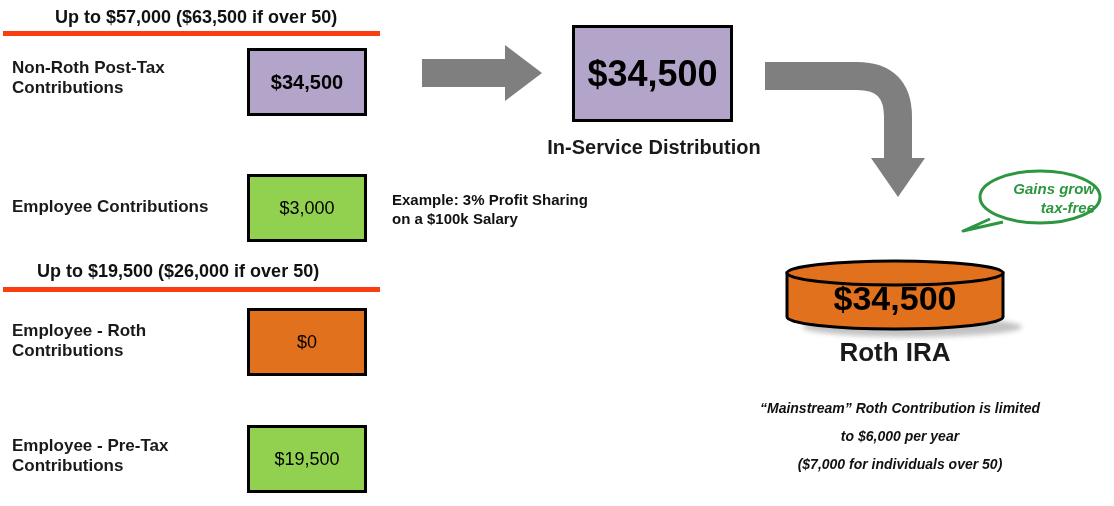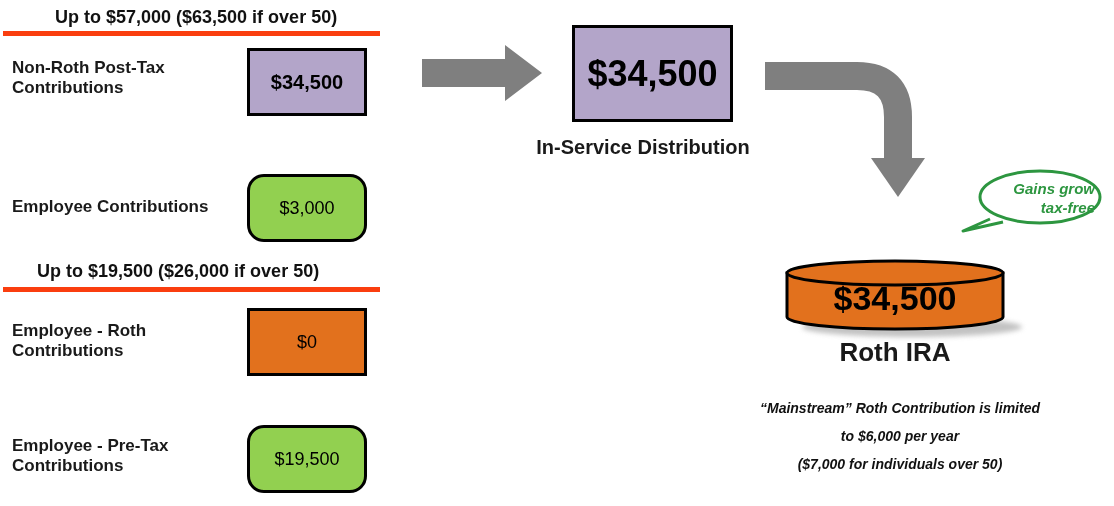--- a/index.html
+++ b/index.html
@@ -8,21 +8,21 @@
   .canvas { position:relative; width:1114px; height:506px; background:#ffffff; overflow:hidden; }
   .abs { position:absolute; }
   .heading { font-size:18px; font-weight:700; color:#111; white-space:nowrap; }
   .underline { height:5px; background:#FA3E0F; }
   .rlabel { font-size:17px; font-weight:700; line-height:20px; color:#1a1a1a; }
   .rlabel span { display:block; white-space:nowrap; }
   .vbox { width:120px; height:68px; border:3px solid #000; display:flex; align-items:center;
           justify-content:center; font-size:18px; font-weight:500; color:#000; }
   .vbox.bold { font-size:20px; font-weight:700; }
   .purple { background:#B3A5C9; }
-  .green  { background:#92D050;border-radius:17px; }
+  .green  { background:#92D050; }
   .orange { background:#E2711D; }
   .example { font-size:15px; font-weight:600; line-height:19px; color:#111; }
   .example div { white-space:nowrap; }
   .bigbox { width:161px; height:97px; border:3px solid #000; background:#B3A5C9;
             display:flex; align-items:center; justify-content:center;
             font-size:36px; font-weight:700; color:#000; }
   .inservice { width:220px; text-align:center; font-size:20px; font-weight:600; white-space:nowrap; }
   .super-title { width:190px; text-align:center; font-size:17px; font-weight:500; line-height:21px; }
   .super-title div { white-space:nowrap; }
   .bubble-text { width:110px; text-align:right; font-size:15px; font-style:italic;
@@ -61,27 +61,31 @@
     <span>Contributions</span>
   </div>
   <div class="abs vbox orange" style="left:247px; top:308px;">$0</div>
 
   <div class="abs rlabel" style="left:12px; top:436px;">
     <span>Employee - Pre-Tax</span>
     <span>Contributions</span>
   </div>
   <div class="abs vbox green" style="left:247px; top:425px;">$19,500</div>
 
+  <div class="abs example" style="left:392px; top:190px;">
+    <div>Example: 3% Profit Sharing</div>
+    <div>on a $100k Salary</div>
+  </div>
 
   <svg class="abs" style="left:415px; top:40px;" width="135" height="70" viewBox="0 0 135 70">
     <polygon points="7,19 90,19 90,5 127,33 90,61 90,47 7,47" fill="#7F7F7F"></polygon>
   </svg>
 
   <div class="abs bigbox" style="left:572px; top:25px;">$34,500</div>
-  <div class="abs inservice" style="left:533px; top:136px;">In-Service Distribution</div>
+  <div class="abs inservice" style="left:544px; top:136px;">In-Service Distribution</div>
 
 
   <svg class="abs" style="left:751px; top:55px;" width="180" height="150" viewBox="0 0 180 150">
     <path d="M 14 21 H 106 Q 147 21 147 62 V 105" fill="none" stroke="#7F7F7F" stroke-width="28"></path>
     <polygon points="120,103 174,103 147,142" fill="#7F7F7F"></polygon>
   </svg>
 
   <svg class="abs" style="left:955px; top:165px;" width="155" height="75" viewBox="0 0 155 75">
     <ellipse cx="85" cy="32" rx="60" ry="26" fill="#ffffff" stroke="#2D9640" stroke-width="3"></ellipse>
     <path d="M 35 54 L 8 66 L 48 57" fill="#ffffff" stroke="#2D9640" stroke-width="3" stroke-linejoin="round"></path>

